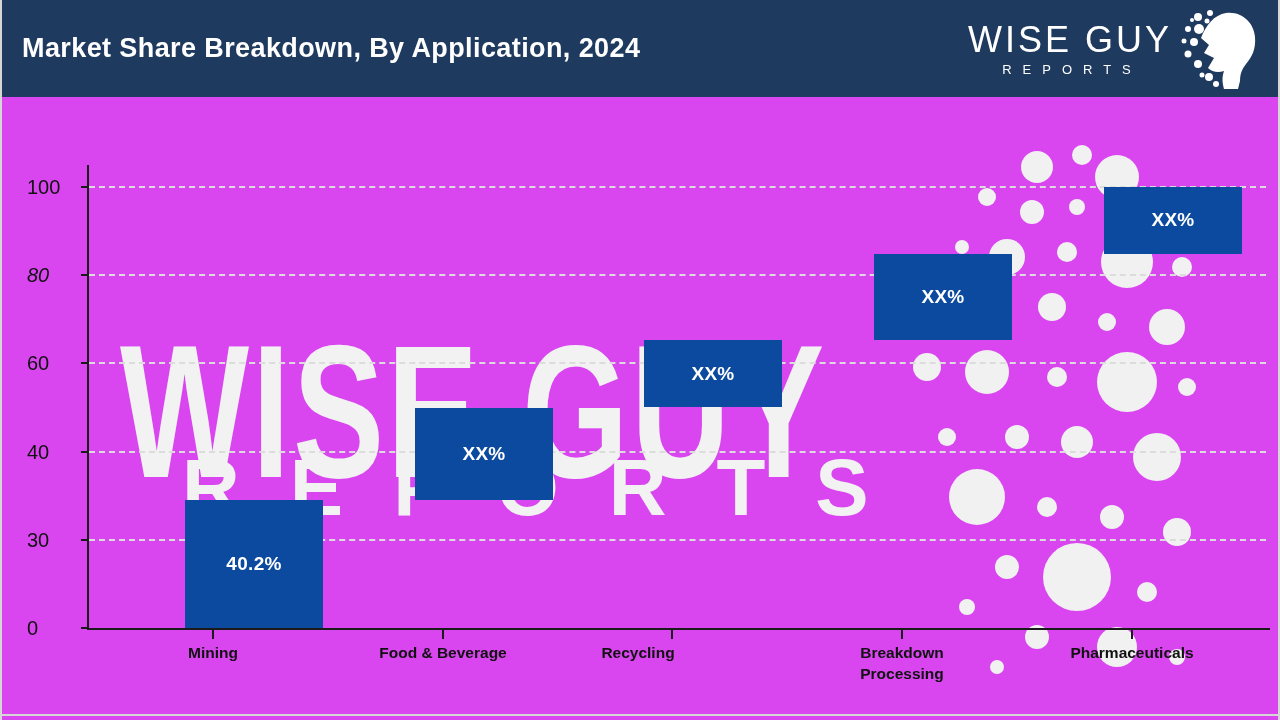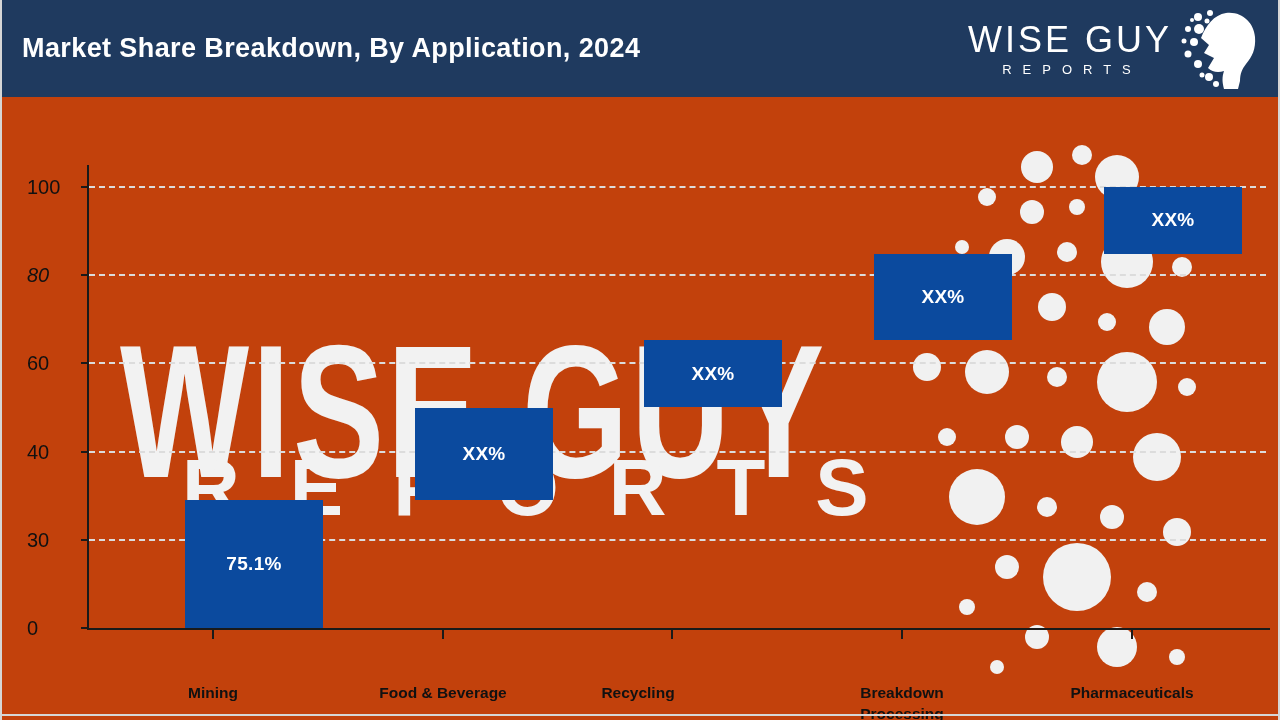--- a/index.html
+++ b/index.html
@@ -1,19 +1,19 @@
 <!DOCTYPE html>
 <html><head>
 <meta charset="utf-8">
 <style>
   * { margin:0; padding:0; box-sizing:border-box; }
   html,body { background:#fff; }
   .page {
     position:relative; width:1280px; height:720px; overflow:hidden;
-    background:#c2410c; font-family:"Liberation Sans", sans-serif;
+    background:#d946ef; font-family:"Liberation Sans", sans-serif;
     border-left:2px solid #d6d6d6; border-right:2px solid #d6d6d6;
   }
   .header {
     position:absolute; top:0; left:0; width:1280px; height:97px;
     background:#1f3a5f; display:flex; align-items:center; justify-content:space-between;
     padding:0 22px 0 20px; z-index:10;
   }
   .title { color:#ffffff; font-size:27px; font-weight:700; letter-spacing:0.4px; }
   .logo { display:flex; align-items:center; gap:2px; }
   .logo-text { display:flex; flex-direction:column; align-items:center; line-height:1; }
@@ -35,21 +35,21 @@
   .spine-y { position:absolute; width:2px; background:#1a1a1a; z-index:4; }
   .spine-x { position:absolute; height:2px; background:#1a1a1a; z-index:4; }
   .ytick-mark { position:absolute; width:8px; height:2px; background:#1a1a1a; z-index:4; }
   .xtick-mark { position:absolute; width:2px; height:9px; background:#1a1a1a; z-index:4; }
   .ytick-label {
     position:absolute; width:50px; font-size:20px; color:#111;
     z-index:4; line-height:1;
   }
   .xtick-label {
     position:absolute; width:160px; text-align:center; font-size:15.5px; font-weight:700;
-    color:#111; z-index:4; line-height:1.35;margin-top:40px;
+    color:#111; z-index:4; line-height:1.35;
   }
   .bar {
     position:absolute; background:#0b4a9e; z-index:3;
     display:flex; align-items:center; justify-content:center;margin-left:41px;
   }
   .bar-label { color:#ffffff; font-size:19px; font-weight:700; letter-spacing:0.3px; }
   .footer-line {
     position:absolute; left:0; bottom:4px; width:1280px; height:2px;
     background:#d6d6d6; z-index:5;
   }
@@ -147,21 +147,21 @@
         <div class="ytick-label" style="left: 25px; top: 256.4px;">60</div>
         <div class="gridline" style="left: 87px; top: 177.2px; width: 1177px;"></div>
         <div class="ytick-mark" style="left: 79px; top: 177.2px;"></div>
         <div class="ytick-label" style="left: 25px; top: 168.2px; font-style: italic;">80</div>
         <div class="gridline" style="left: 87px; top: 89px; width: 1177px;"></div>
         <div class="ytick-mark" style="left: 79px; top: 89px;"></div>
         <div class="ytick-label" style="left: 25px; top: 80px;">100</div>
         <div class="spine-y" style="left: 85px; top: 67.95px; height: 465.05px;"></div>
         <div class="spine-x" style="left: 85px; top: 531px; width: 1183px;"></div>
         <div class="bar" style="left: 142px; top: 402.669px; width: 138px; height: 128.331px; background: rgb(11, 74, 158);">
-          <span class="bar-label">75.1%</span>
+          <span class="bar-label">40.2%</span>
         </div>
         <div class="xtick-mark" style="left: 210px; top: 533px;"></div>
         <div class="xtick-label" style="left: 131px; top: 546px;">Mining</div>
         <div class="bar" style="left: 372px; top: 310.5px; width: 138px; height: 92.169px; background: rgb(11, 74, 158);">
           <span class="bar-label">XX%</span>
         </div>
         <div class="xtick-mark" style="left: 440px; top: 533px;"></div>
         <div class="xtick-label" style="left: 361px; top: 546px;">Food &amp; Beverage</div>
         <div class="bar" style="left: 601px; top: 243.027px; width: 138px; height: 67.473px; background: rgb(11, 74, 158);">
           <span class="bar-label">XX%</span>

